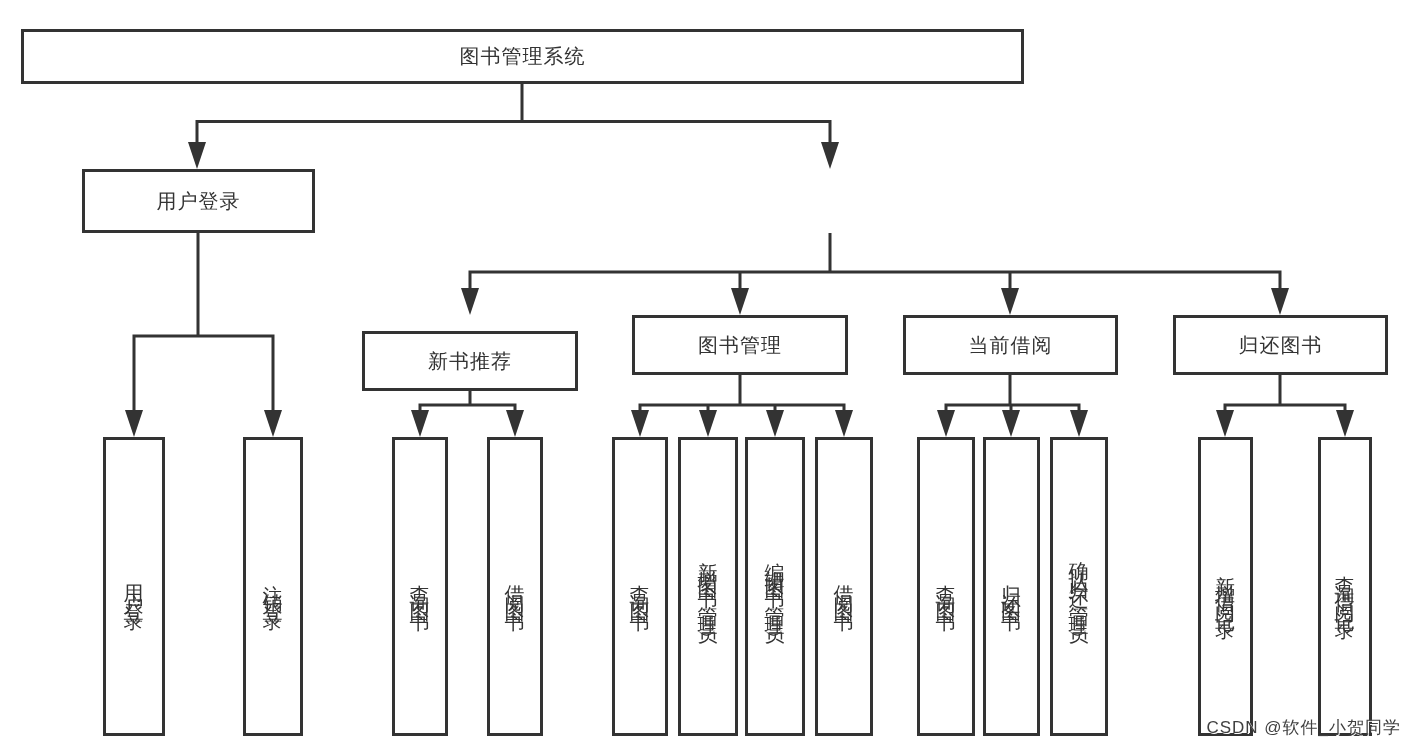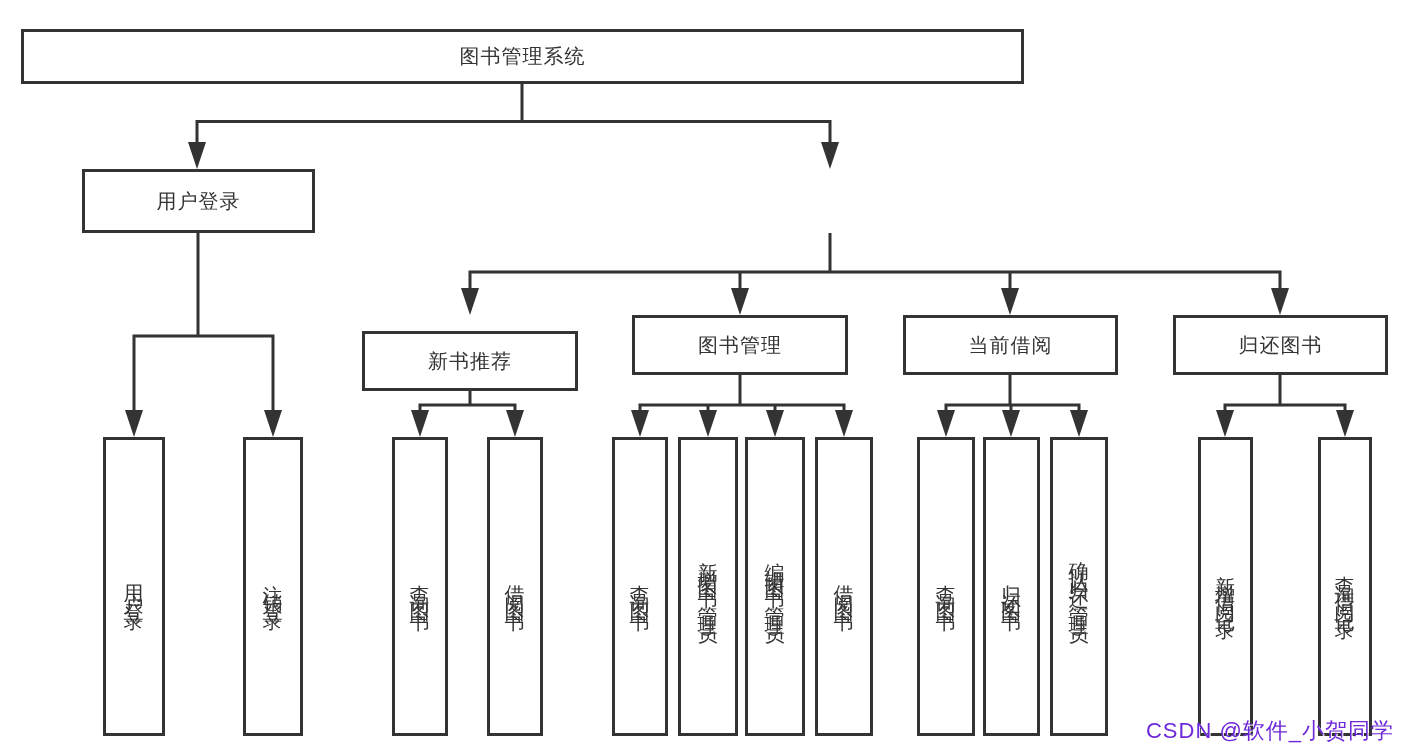--- a/index.html
+++ b/index.html
@@ -53,24 +53,24 @@
   .lf6  { left: 678px;  width: 60px; }
   .lf7  { left: 745px;  width: 60px; }
   .lf8  { left: 815px;  width: 58px; }
   .lf9  { left: 917px;  width: 58px; }
   .lf10 { left: 983px;  width: 57px; }
   .lf11 { left: 1050px; width: 58px; }
   .lf12 { left: 1198px; width: 55px; }
   .lf13 { left: 1318px; width: 54px; }
   .watermark {
     position: absolute;
-    right: 11px;
+    right: 4px;
     top: 716px;
-    font-size: 22px;
-    color: #6d28d9;
+    font-size: 17px;
+    color: #404040;
     letter-spacing: 1px;
     z-index: 5;
     text-shadow: 1px 1px 0 #ffffff;
   }
 </style>
 </head>
 <body>
 
 <div class="stage">
 

